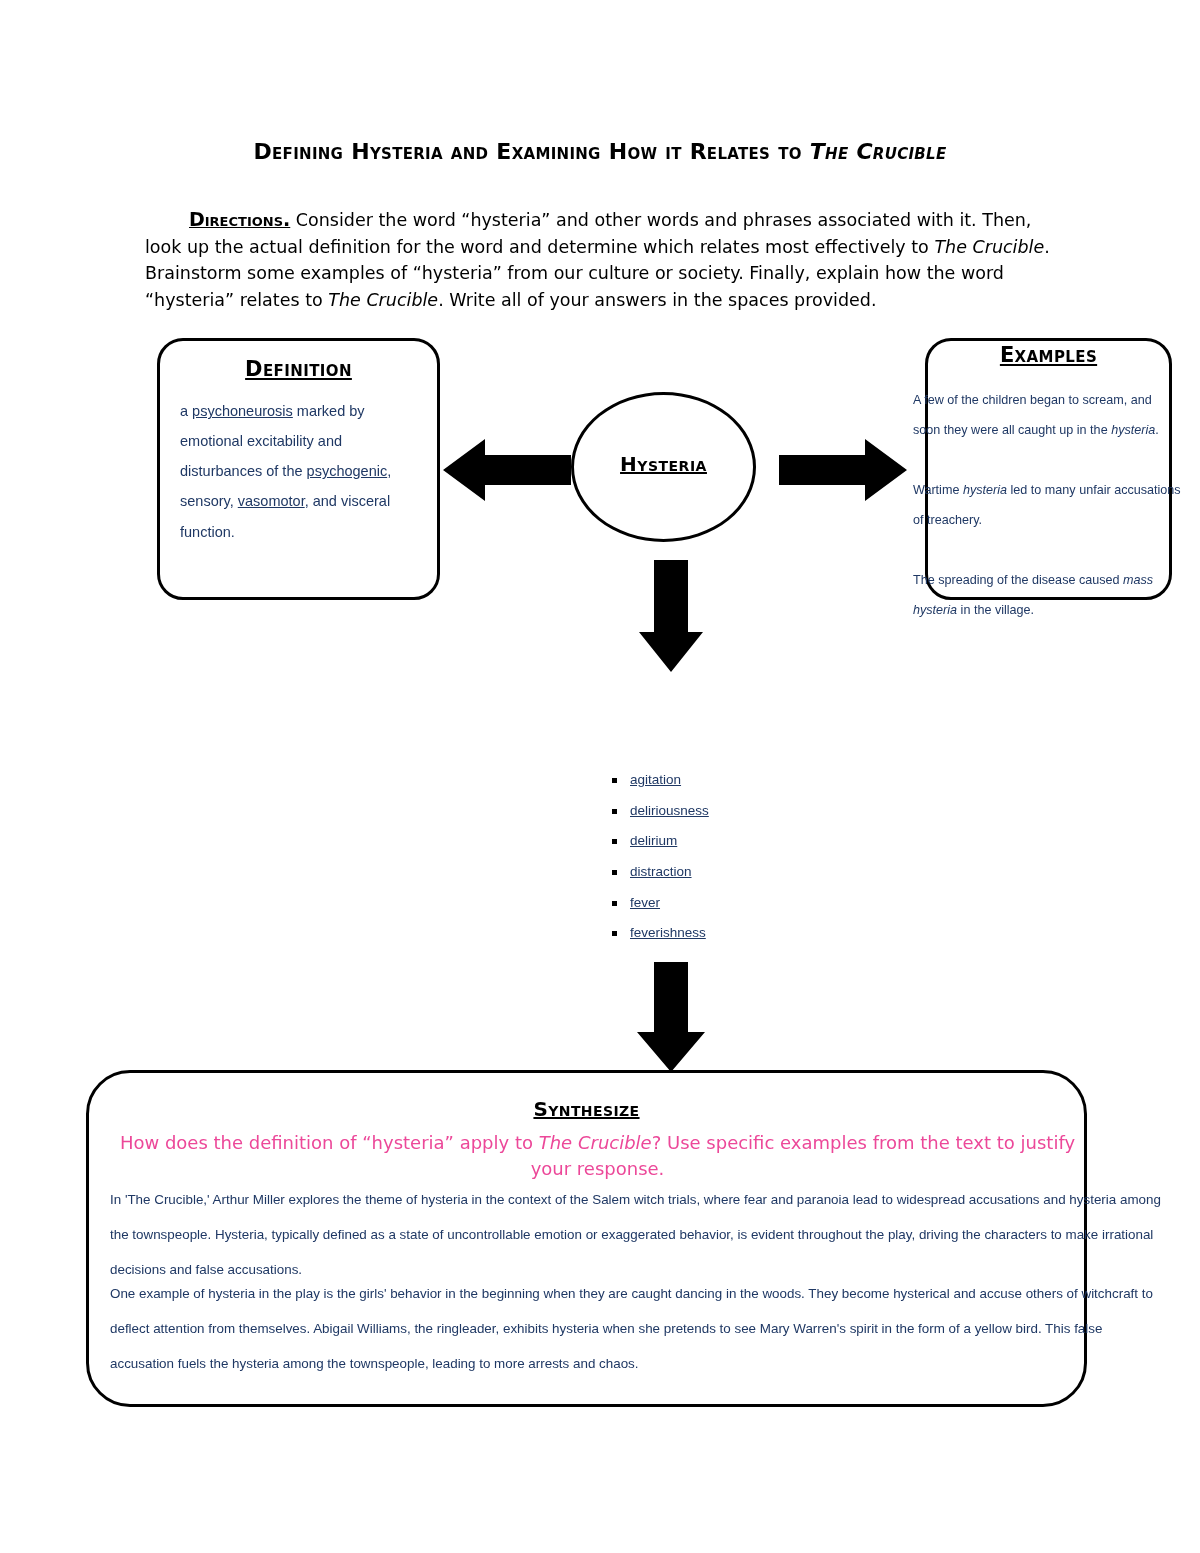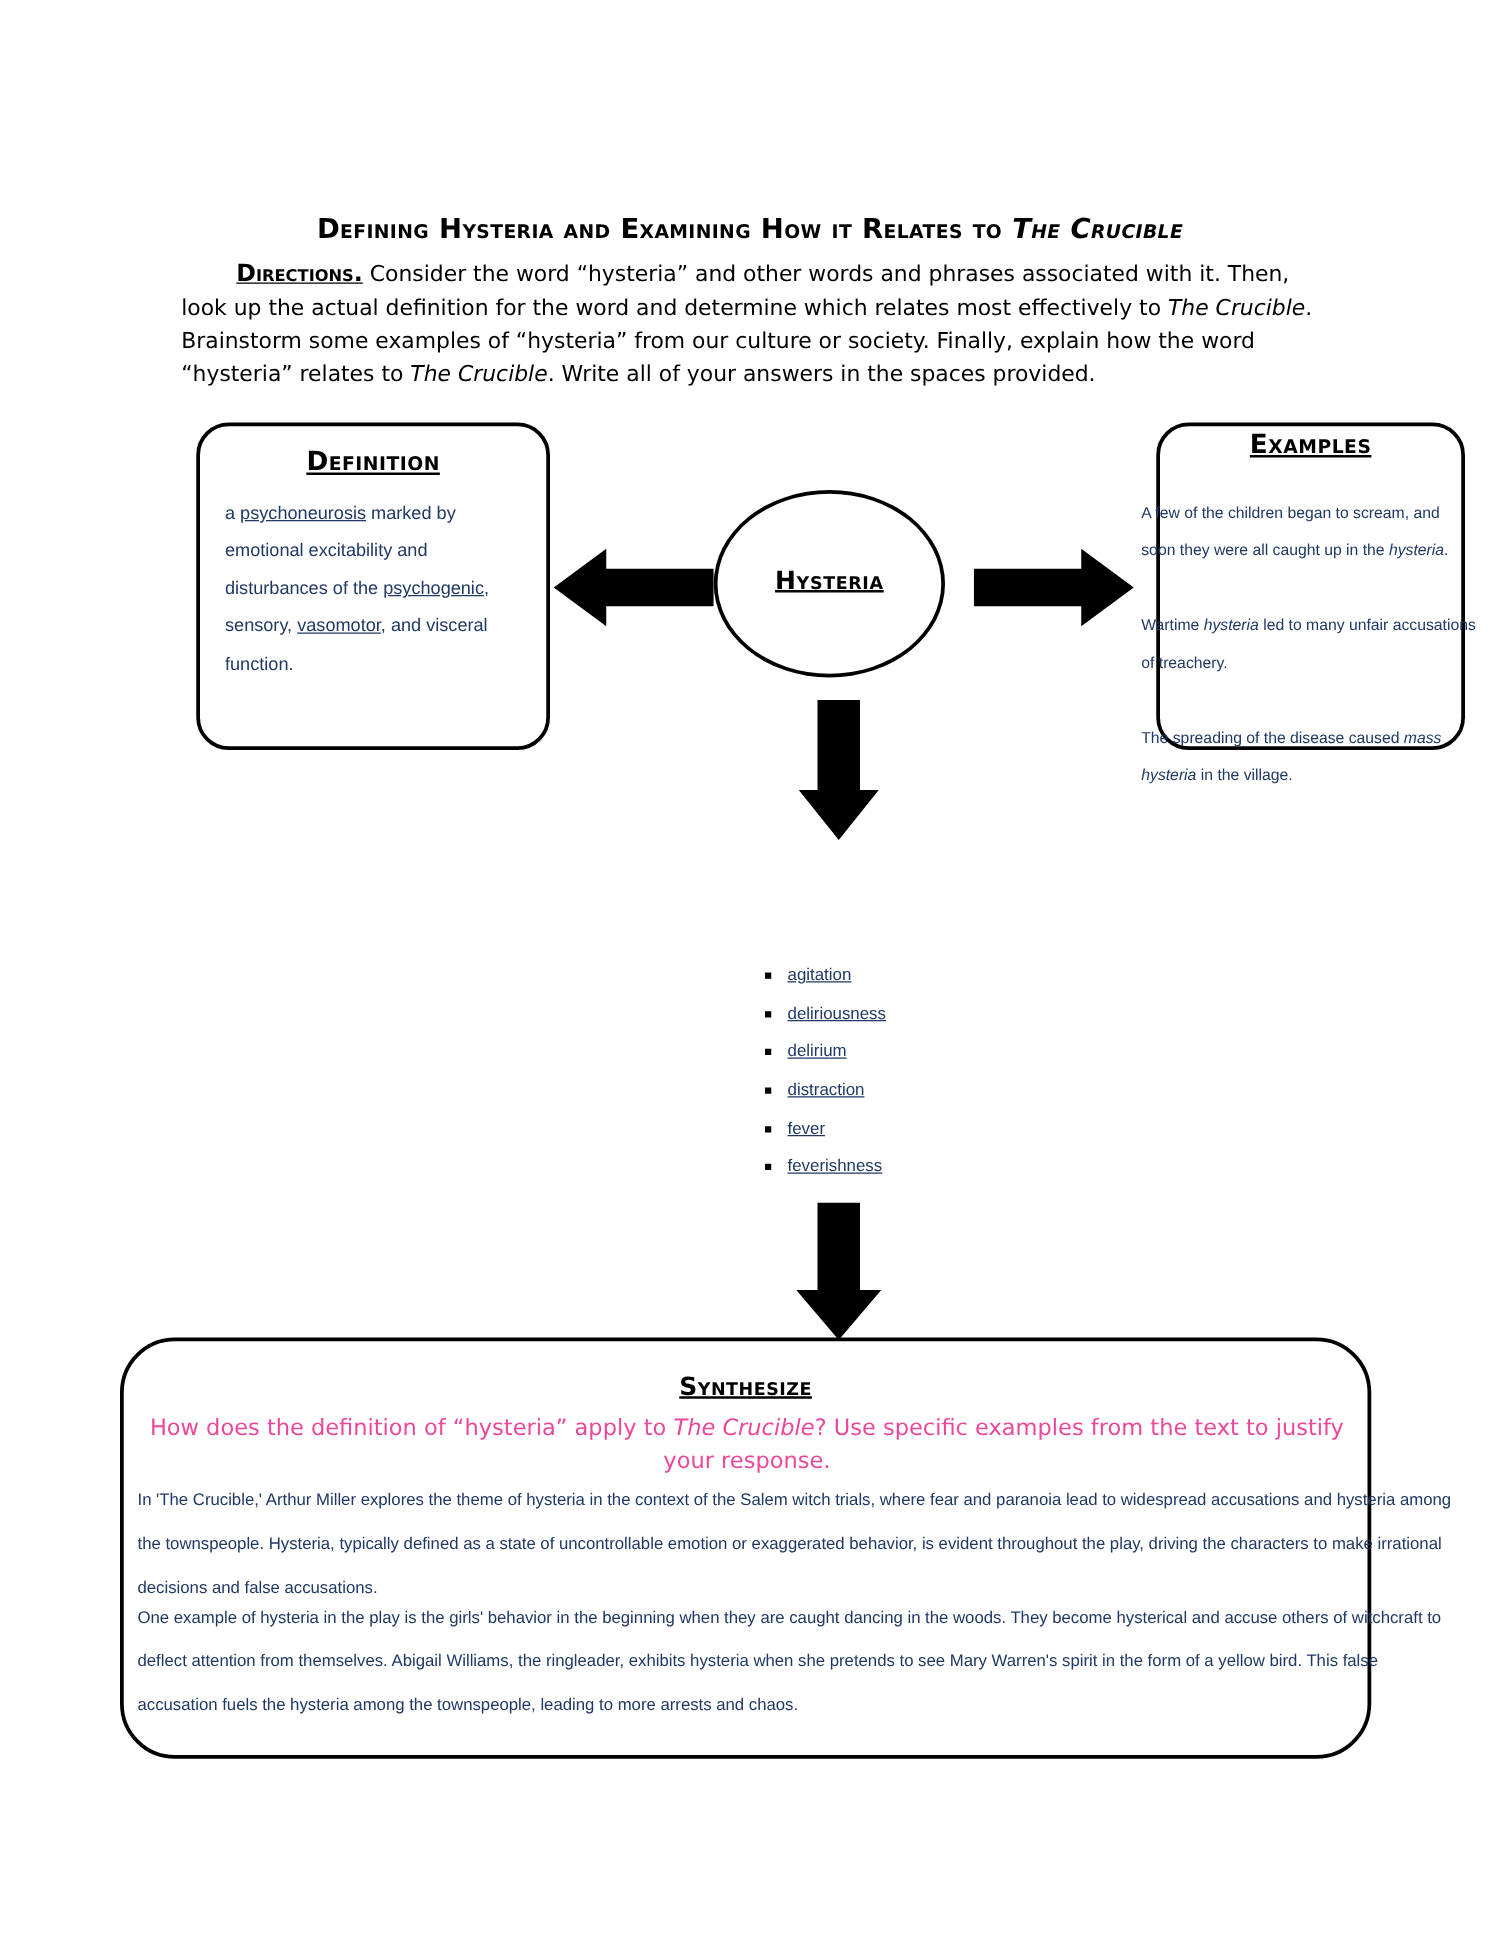--- a/index.html
+++ b/index.html
@@ -25,21 +25,20 @@
     left: 120px;
     top: 140px;
     width: 960px;
     text-align: center;
     font-family: "DejaVu Sans", sans-serif;
     font-weight: bold;
     font-size: 22px;
     font-variant: small-caps;
     letter-spacing: 0.3px;
     line-height: 1.1;
-    margin-top: 32px;
   }
   .doc-title .ital {
     font-style: italic;
   }
 
   
   .directions {
     position: absolute;
     left: 145px;
     top: 205px;
@@ -133,21 +132,21 @@
     top: 338px;
     width: 247px;
     height: 262px;
   }
   #examples-heading {
     margin-top: 2px;
   }
   .ex-body {
     position: absolute;
     left: 913px;
-    top: 395px;
+    top: 385px;
     width: 268px;
     font-family: "Liberation Sans", sans-serif;
     font-size: 12.6px;
     line-height: 2.42;
     color: #1F3864;
   }
   .ex-body p { margin: 0; }
   .ex-body .gap { height: 29px; }
   .ex-body .ital { font-style: italic; }
 
@@ -184,21 +183,21 @@
     position: absolute;
     left: 0;
     top: 13px;
     width: 5px;
     height: 5px;
     background: #000;
   }
 
   
   #synthesize-box {
-    left: 96px;
+    left: 86px;
     top: 1070px;
     width: 1001px;
     height: 337px;
     border-radius: 44px;
   }
   #synth-heading {
     margin-top: 24px;
     font-size: 20px;
   }
   #synth-prompt {

